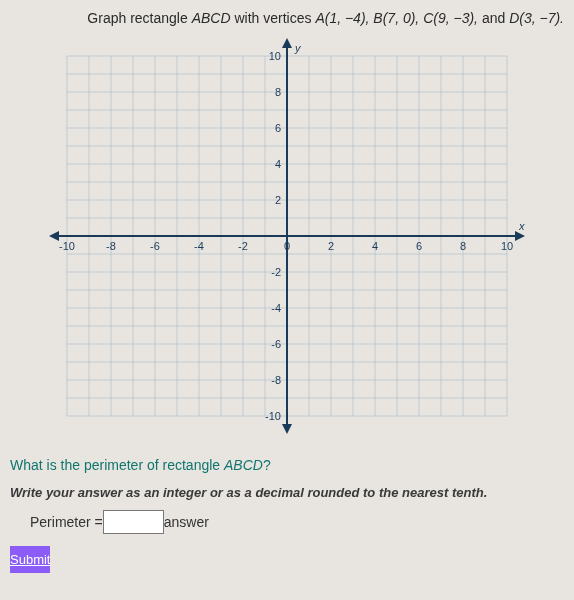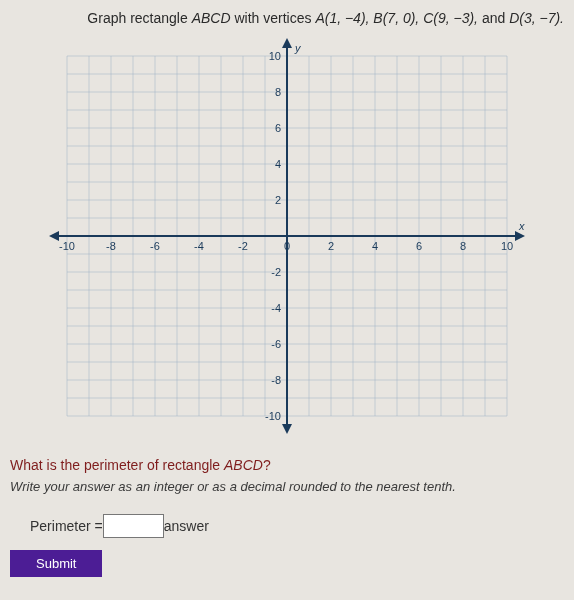--- a/index.html
+++ b/index.html
@@ -22,50 +22,52 @@
     }
     .graph-container {
       width: 480px;
       height: 400px;
       margin: 5px auto 10px;
       position: relative;
     }
     .question {
       font-size: 14px;
       margin-top: 21px;
-      color: #7f1d1d;
+      color: #0f766e;
     }
     .hint {
       font-style: italic;
       font-size: 13px;
-      margin-top: 6px;
+      margin-top: 12px;
       color: #3a3a3a;
+      font-weight: bold;
     }
     .answer-row {
-      margin-top: 20px;
+      margin-top: 10px;
       display: flex;
       align-items: center;
       gap: 0;
       font-size: 14px;
       margin-left: 20px;
     }
     .answer-input {
       width: 55px;
       height: 20px;
       border: 1px solid #777;
       background: #fff;
     }
     .submit-btn {
       margin-top: 12px;
-      background: #4c1d95;
+      background: #8b5cf6;
       color: #fff;
       border: none;
-      padding: 6px 26px;
+      padding: 6px 0;
       font-size: 13px;
       cursor: pointer;
+      text-decoration: underline;
     }
     svg { display: block; }
   </style>
 </head>
 <body>
 
 
 
 <div class="instruction">
   <span>Graph rectangle </span><i>ABCD</i><span> with vertices </span><i>A(1, −4), B(7, 0), C(9, −3), </i><span>and </span><i>D(3, −7).</i>

